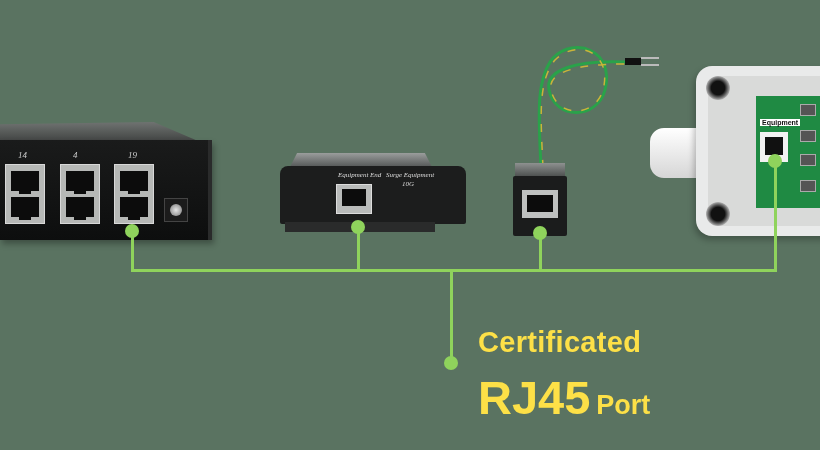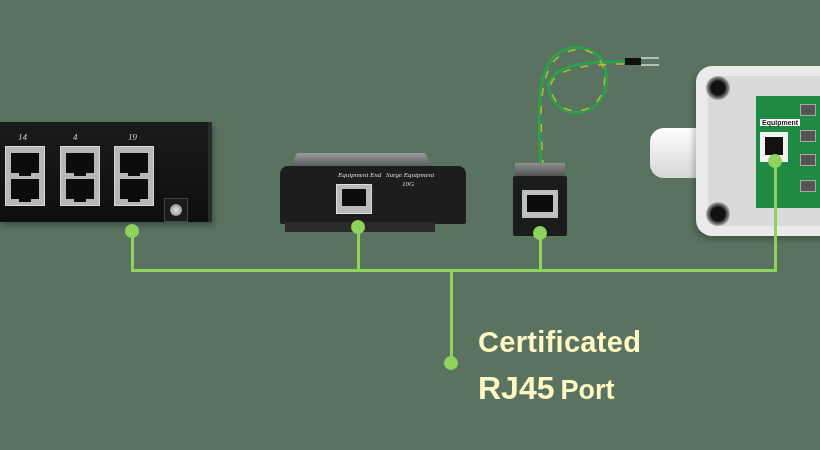--- a/index.html
+++ b/index.html
@@ -1,21 +1,21 @@
 <!DOCTYPE html>
 <html><head>
 <meta charset="utf-8">
 <style>
   html,body{margin:0;padding:0;}
   body{width:820px;height:450px;overflow:hidden;background:#5a7361;font-family:"Liberation Sans",sans-serif;}
   .stage{position:relative;width:820px;height:450px;background:#5a7361;overflow:hidden;}
   .abs{position:absolute;}
   
   .switch-top{left:0;top:122px;width:205px;height:22px;background:linear-gradient(#6f7371,#3b3d3c);clip-path:polygon(0 10%,75% 0,100% 100%,0 100%);}
-  .switch-body{left:0;top:122px;width:208px;height:100px;background:linear-gradient(#1a1b1b,#0d0e0e);border-right:4px solid #2a2b2b;box-shadow:2px 4px 6px rgba(0,0,0,.3);}
+  .switch-body{left:0;top:140px;width:208px;height:100px;background:linear-gradient(#1a1b1b,#0d0e0e);border-right:4px solid #2a2b2b;box-shadow:2px 4px 6px rgba(0,0,0,.3);}
   .port-label{position:absolute;top:10px;color:#cfcfcf;font:italic 9px "Liberation Serif",serif;}
   .port-pair{position:absolute;top:24px;width:38px;height:58px;background:#b6b8b6;border:1px solid #d8d8d8;}
   .jack{position:absolute;left:5px;width:28px;height:20px;background:#0c0c0c;}
   .jack::after{content:"";position:absolute;left:8px;bottom:-3px;width:12px;height:4px;background:#0c0c0c;}
   .ground-screw{left:164px;top:198px;width:22px;height:22px;background:#1b1b1b;border:1px solid #444;}
   .ground-screw span{position:absolute;left:5px;top:5px;width:12px;height:12px;border-radius:50%;background:radial-gradient(#e5e5e5,#777);}
   
   .surge-top{left:290px;top:153px;width:142px;height:14px;background:linear-gradient(#9a9d9c,#545757);clip-path:polygon(5% 0,95% 0,100% 100%,0 100%);}
   .surge-body{left:280px;top:166px;width:186px;height:58px;background:#1c1d1d;border-radius:8px 8px 2px 2px;}
   .surge-foot{left:285px;top:222px;width:150px;height:10px;background:#2a2b2b;}
@@ -34,24 +34,24 @@
   .jbox-inner{position:absolute;left:12px;top:10px;right:0;bottom:10px;background:#d9dad9;border-radius:10px 0 0 10px;}
   .hole{position:absolute;width:24px;height:24px;border-radius:50%;background:radial-gradient(#111 40%,#777 60%,#ccc 75%);}
   .pcb{left:756px;top:96px;width:70px;height:112px;background:#1f8a43;}
   .pcb-label{position:absolute;left:4px;top:23px;color:#111;background:#fff;font:bold 7px "Liberation Sans",sans-serif;padding:0 2px;}
   .pcb-jack{position:absolute;left:4px;top:36px;width:28px;height:30px;background:#f2f2f2;}
   .pcb-jack i{position:absolute;left:5px;top:5px;width:18px;height:18px;background:#111;}
   .comp{position:absolute;left:44px;width:14px;height:10px;background:#555;border:1px solid #aaa;}
   
   .line{background:#8fd35c;}
   .dot{width:14px;height:14px;border-radius:50%;background:#8fd35c;}
-  .caption{left:478px;color:#fef9c3;font-weight:bold;}
+  .caption{left:478px;color:#fde047;font-weight:bold;}
   .cap1{top:326px;font-size:29px;letter-spacing:0.3px;}
   .cap2{top:370px;}
-  .cap2 .big{font-size:32px;}
+  .cap2 .big{font-size:47px;}
   .cap2 .small{font-size:27px;margin-left:6px;}
 </style>
 </head>
 <body>
 
 <div class="stage">
 
   <div class="abs switch-top"></div>
   <div class="abs switch-body">
     <span class="port-label" style="left:18px">14</span>

